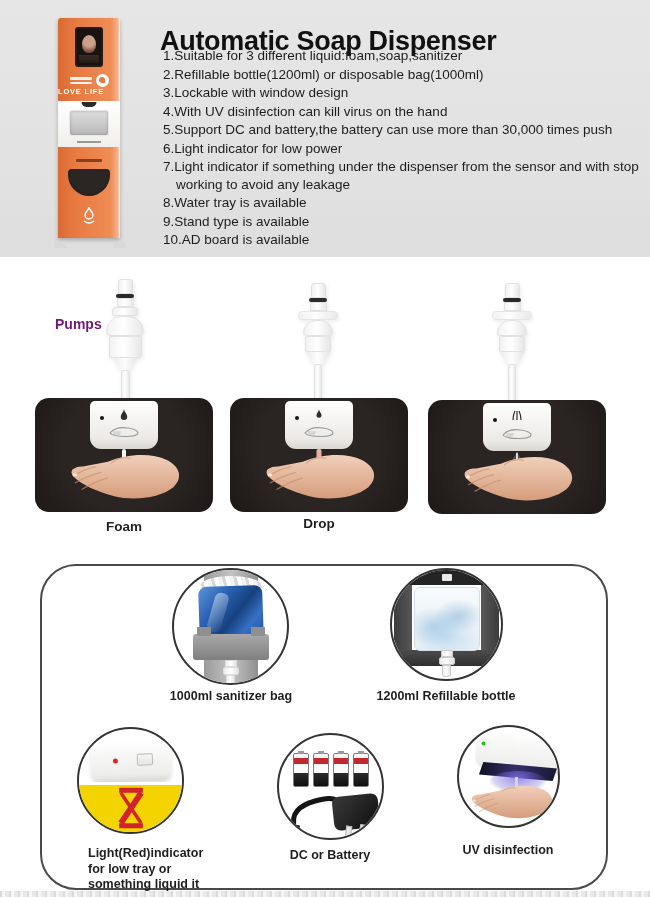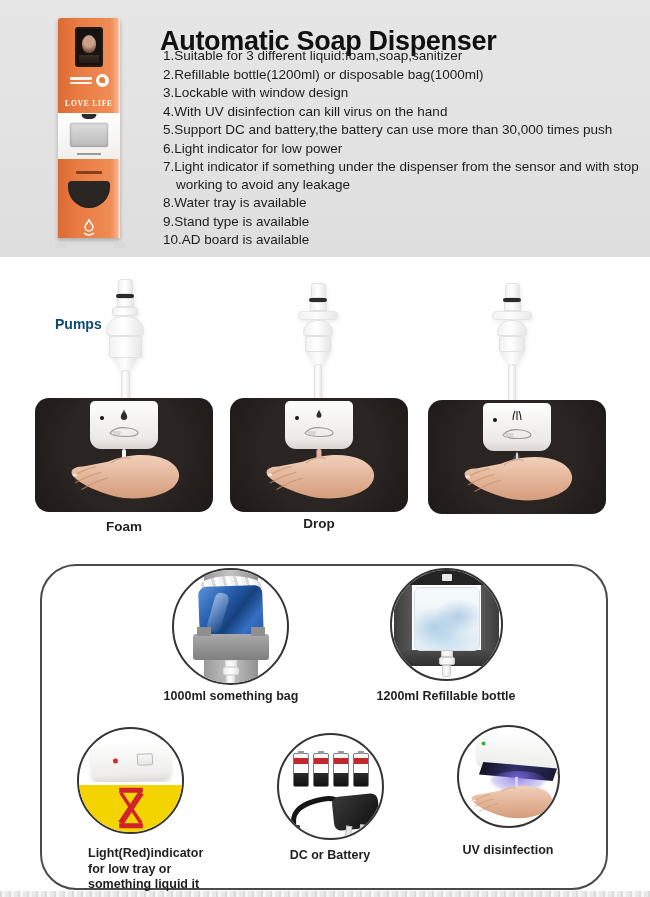--- a/index.html
+++ b/index.html
@@ -26,40 +26,40 @@
        border:2px solid #241a16;box-sizing:border-box;position:relative;overflow:hidden;}
   .face{position:absolute;left:5px;top:6px;width:14px;height:18px;border-radius:50% 50% 45% 45%;
         background:radial-gradient(circle at 50% 35%,#caa18a 0 40%,#8a5d49 70%,#4a3228 100%);}
   .scr::after{content:"";position:absolute;left:2px;bottom:2px;right:2px;height:8px;
         background:linear-gradient(#3a2c24,#241a14);}
   .brand{display:flex;align-items:center;justify-content:center;gap:4px;margin-top:7px;}
   .brand-lines i{display:block;width:22px;height:2.5px;background:#fff;opacity:.9;margin:2px 0;border-radius:1px;}
   .brand-logo{width:13px;height:13px;border-radius:50%;background:#fff;position:relative;}
   .brand-logo::after{content:"";position:absolute;left:3px;top:3px;width:6px;height:6px;
         border-radius:50% 50% 0 50%;background:#e87b42;}
-  .slogan{margin-top:12px;text-align:center;font-size:7.5px;font-weight:700;
-          letter-spacing:.8px;color:#fff;font-family:Liberation Serif, serif;}
+  .slogan{margin-top:0;text-align:left;font-size:7.5px;font-weight:700;
+          letter-spacing:.8px;color:#fff;}
   .panel{margin-top:5px;width:100%;height:46px;background:linear-gradient(#ffffff,#f1efec);position:relative;}
   .nozzle{position:absolute;left:50%;top:1px;transform:translateX(-50%);width:15px;height:5px;
           background:#2b2b2b;border-radius:0 0 5px 5px;}
   .panel-window{position:absolute;left:50%;top:9px;transform:translateX(-50%);width:38px;height:24px;
           border-radius:3px;background:linear-gradient(180deg,#dedede,#b9b9b9);
           border:1px solid #e8e8e8;box-shadow:inset 0 0 3px rgba(0,0,0,.25);}
   .panel-text{position:absolute;left:50%;bottom:4px;transform:translateX(-50%);width:24px;height:2px;background:#9a9a9a;}
   .stand-text{width:26px;height:3px;background:#8a3f1c;margin:12px auto 0;border-radius:1px;}
   .basin{width:42px;height:27px;background:radial-gradient(circle at 50% 20%,#2b2523 0 60%,#151211 100%);
          border-radius:4px 4px 22px 22px;margin:7px auto 0;}
   .stand-hand-icon{display:block;margin:10px auto 0;}
   .feet{position:absolute;left:0;bottom:0;width:74px;height:8px;}
   .feet i{position:absolute;bottom:0;width:12px;height:6px;background:#d9d9d9;border-radius:1px;}
   .feet i:first-child{left:2px;}
   .feet i:last-child{right:2px;}
 
   
-  .pumps-label{position:absolute;left:55px;top:316px;font-size:14px;font-weight:700;color:#0c4a6e;}
+  .pumps-label{position:absolute;left:55px;top:316px;font-size:14px;font-weight:700;color:#701a75;}
   .pump{position:absolute;top:279px;width:46px;display:flex;flex-direction:column;align-items:center;
         filter:drop-shadow(1px 2px 2px rgba(0,0,0,.08));}
   .pump i{display:block;background:linear-gradient(90deg,#f2f2f2,#ffffff 45%,#e7e7e7);
           border:1px solid #e2e2e2;box-sizing:border-box;}
   .p-cap{width:15px;height:15px;border-radius:3px 3px 1px 1px;}
   .p-ring{width:18px;height:4px;background:#2a2a2a !important;border:none !important;border-radius:2px;}
   .p-neck{width:17px;height:9px;}
   .p-collar{width:26px;height:9px;border-radius:3px;}
   .p-wings{width:40px;height:9px;border-radius:4px;opacity:.85;}
   .p-dome{width:38px;height:20px;border-radius:19px 19px 5px 5px;}
@@ -354,21 +354,21 @@
       <div class="c1-back"></div>
       <div class="c1-crinkle"></div>
       <div class="c1-bag"></div>
       <div class="c1-bracket"></div>
       <div class="c1-pump">
           <i class="pp1"></i>
           <i class="pp2"></i>
           <i class="pp3"></i>
         </div>
     </div>
-    <div class="acc-label" style="left:138px;top:689px;width:186px">1000ml something bag</div>
+    <div class="acc-label" style="left:138px;top:689px;width:186px">1000ml sanitizer bag</div>
 
     <div class="circle c2">
       <div class="c2-side-l"></div>
       <div class="c2-side-r"></div>
       <div class="c2-top"></div>
       <div class="c2-base"></div>
       <div class="c2-bottle"></div>
       <div class="c2-pump">
           <i class="pp1"></i>
           <i class="pp2"></i>

